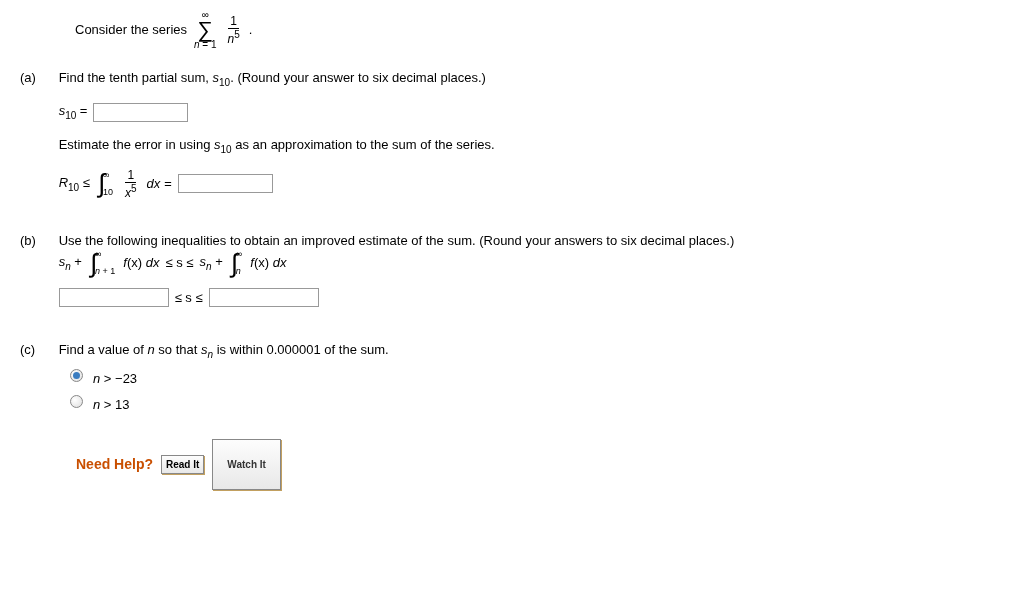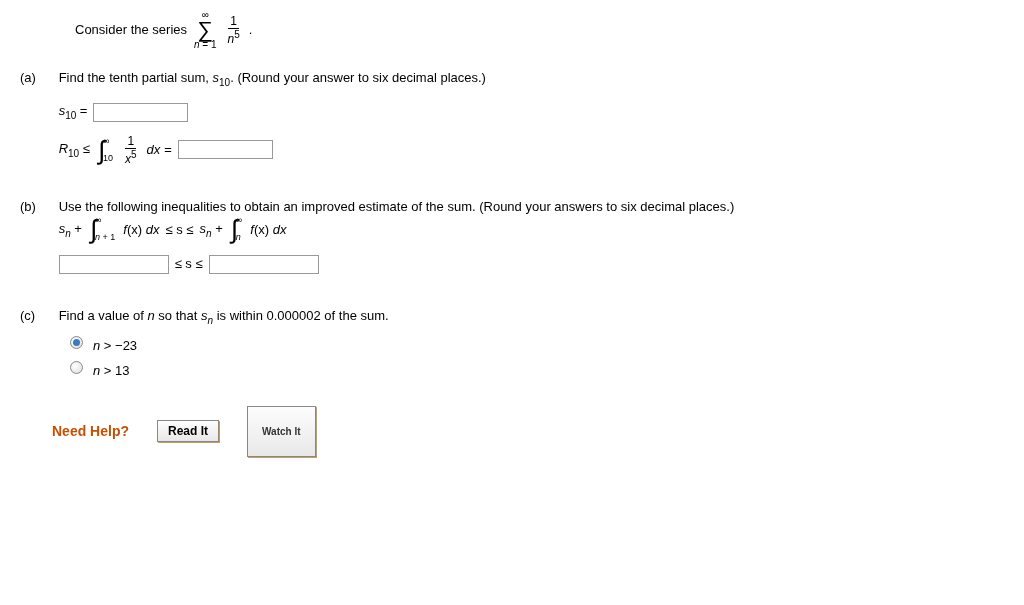--- a/index.html
+++ b/index.html
@@ -130,36 +130,36 @@
       position: absolute;
       width: 7px;
       height: 7px;
       border-radius: 50%;
       background: #3a7cc0;
       top: 2px;
       left: 2px;
     }
     .help-section {
       margin-top: 25px;
-      margin-left: 32px;
-      display: flex;
-      align-items: center;
-      gap: 28px;
+      margin-left: 56px;
+      display: flex;
+      align-items: center;
+      gap: 8px;
     }
     .need-help {
       color: #c94f00;
       font-weight: bold;
       font-size: 14px;
     }
     .help-btn {
       border: 1px solid #888;
       background: linear-gradient(#fdfdfd, #e8e8e8);
-      font-size: 12px;
+      font-size: 10px;
       font-weight: bold;
-      padding: 3px 10px;
+      padding: 3px 4px;
       cursor: pointer;
       box-shadow: 1px 1px 0 #c2a060;
     }
     .watch-btn {
       border: 1px solid #888;
       background: linear-gradient(#fdfdfd, #e8e8e8);
       font-size: 10px;
       font-weight: bold;
       padding: 19px 14px;
       cursor: pointer;
@@ -187,20 +187,23 @@
 <div class="part">
   <span class="part-label">(a)</span>
   <span class="part-content">
     <span>Find the tenth partial sum, </span><span class="italic">s</span><span class="sub">10</span><span>. (Round your answer to six decimal places.)</span>
     
     <div class="row indent">
       <span><span class="italic">s</span><span class="sub">10</span><span> = </span></span>
       <input type="text" class="text-input" style="">
     </div>
 
+    <div class="row">
+      <span><span>Estimate the error in using </span><span class="italic">s</span><span class="sub">10</span><span> as an approximation to the sum of the series.</span></span>
+    </div>
 
     <div class="row indent">
       <span><span class="italic">R</span><span class="sub">10</span><span> ≤ </span></span>
       <span class="integral">
         <span class="int-sym">∫</span>
         <span class="int-bounds">
           <span>∞</span>
           <span>10</span>
         </span>
       </span>
@@ -245,21 +248,21 @@
       <input type="text" class="text-input" style="width: 110px;">
       <span> ≤ s ≤ </span>
       <input type="text" class="text-input" style="width: 110px;">
     </div>
   </span>
 </div>
 
 <div class="part">
   <span class="part-label">(c)</span>
   <span class="part-content">
-    <span>Find a value of </span><span class="italic">n</span><span> so that </span><span class="italic">s</span><span class="sub italic">n</span><span> is within 0.000002 of the sum.</span>
+    <span>Find a value of </span><span class="italic">n</span><span> so that </span><span class="italic">s</span><span class="sub italic">n</span><span> is within 0.000001 of the sum.</span>
   </span>
 
   <div class="radio-group">
     <div class="radio-row">
       <span class="radio selected"></span>
       <span><span class="italic">n</span><span> &gt; −23</span></span>
     </div>
     <div class="radio-row">
       <span class="radio"></span>
       <span><span class="italic">n</span><span> &gt; 13</span></span>

